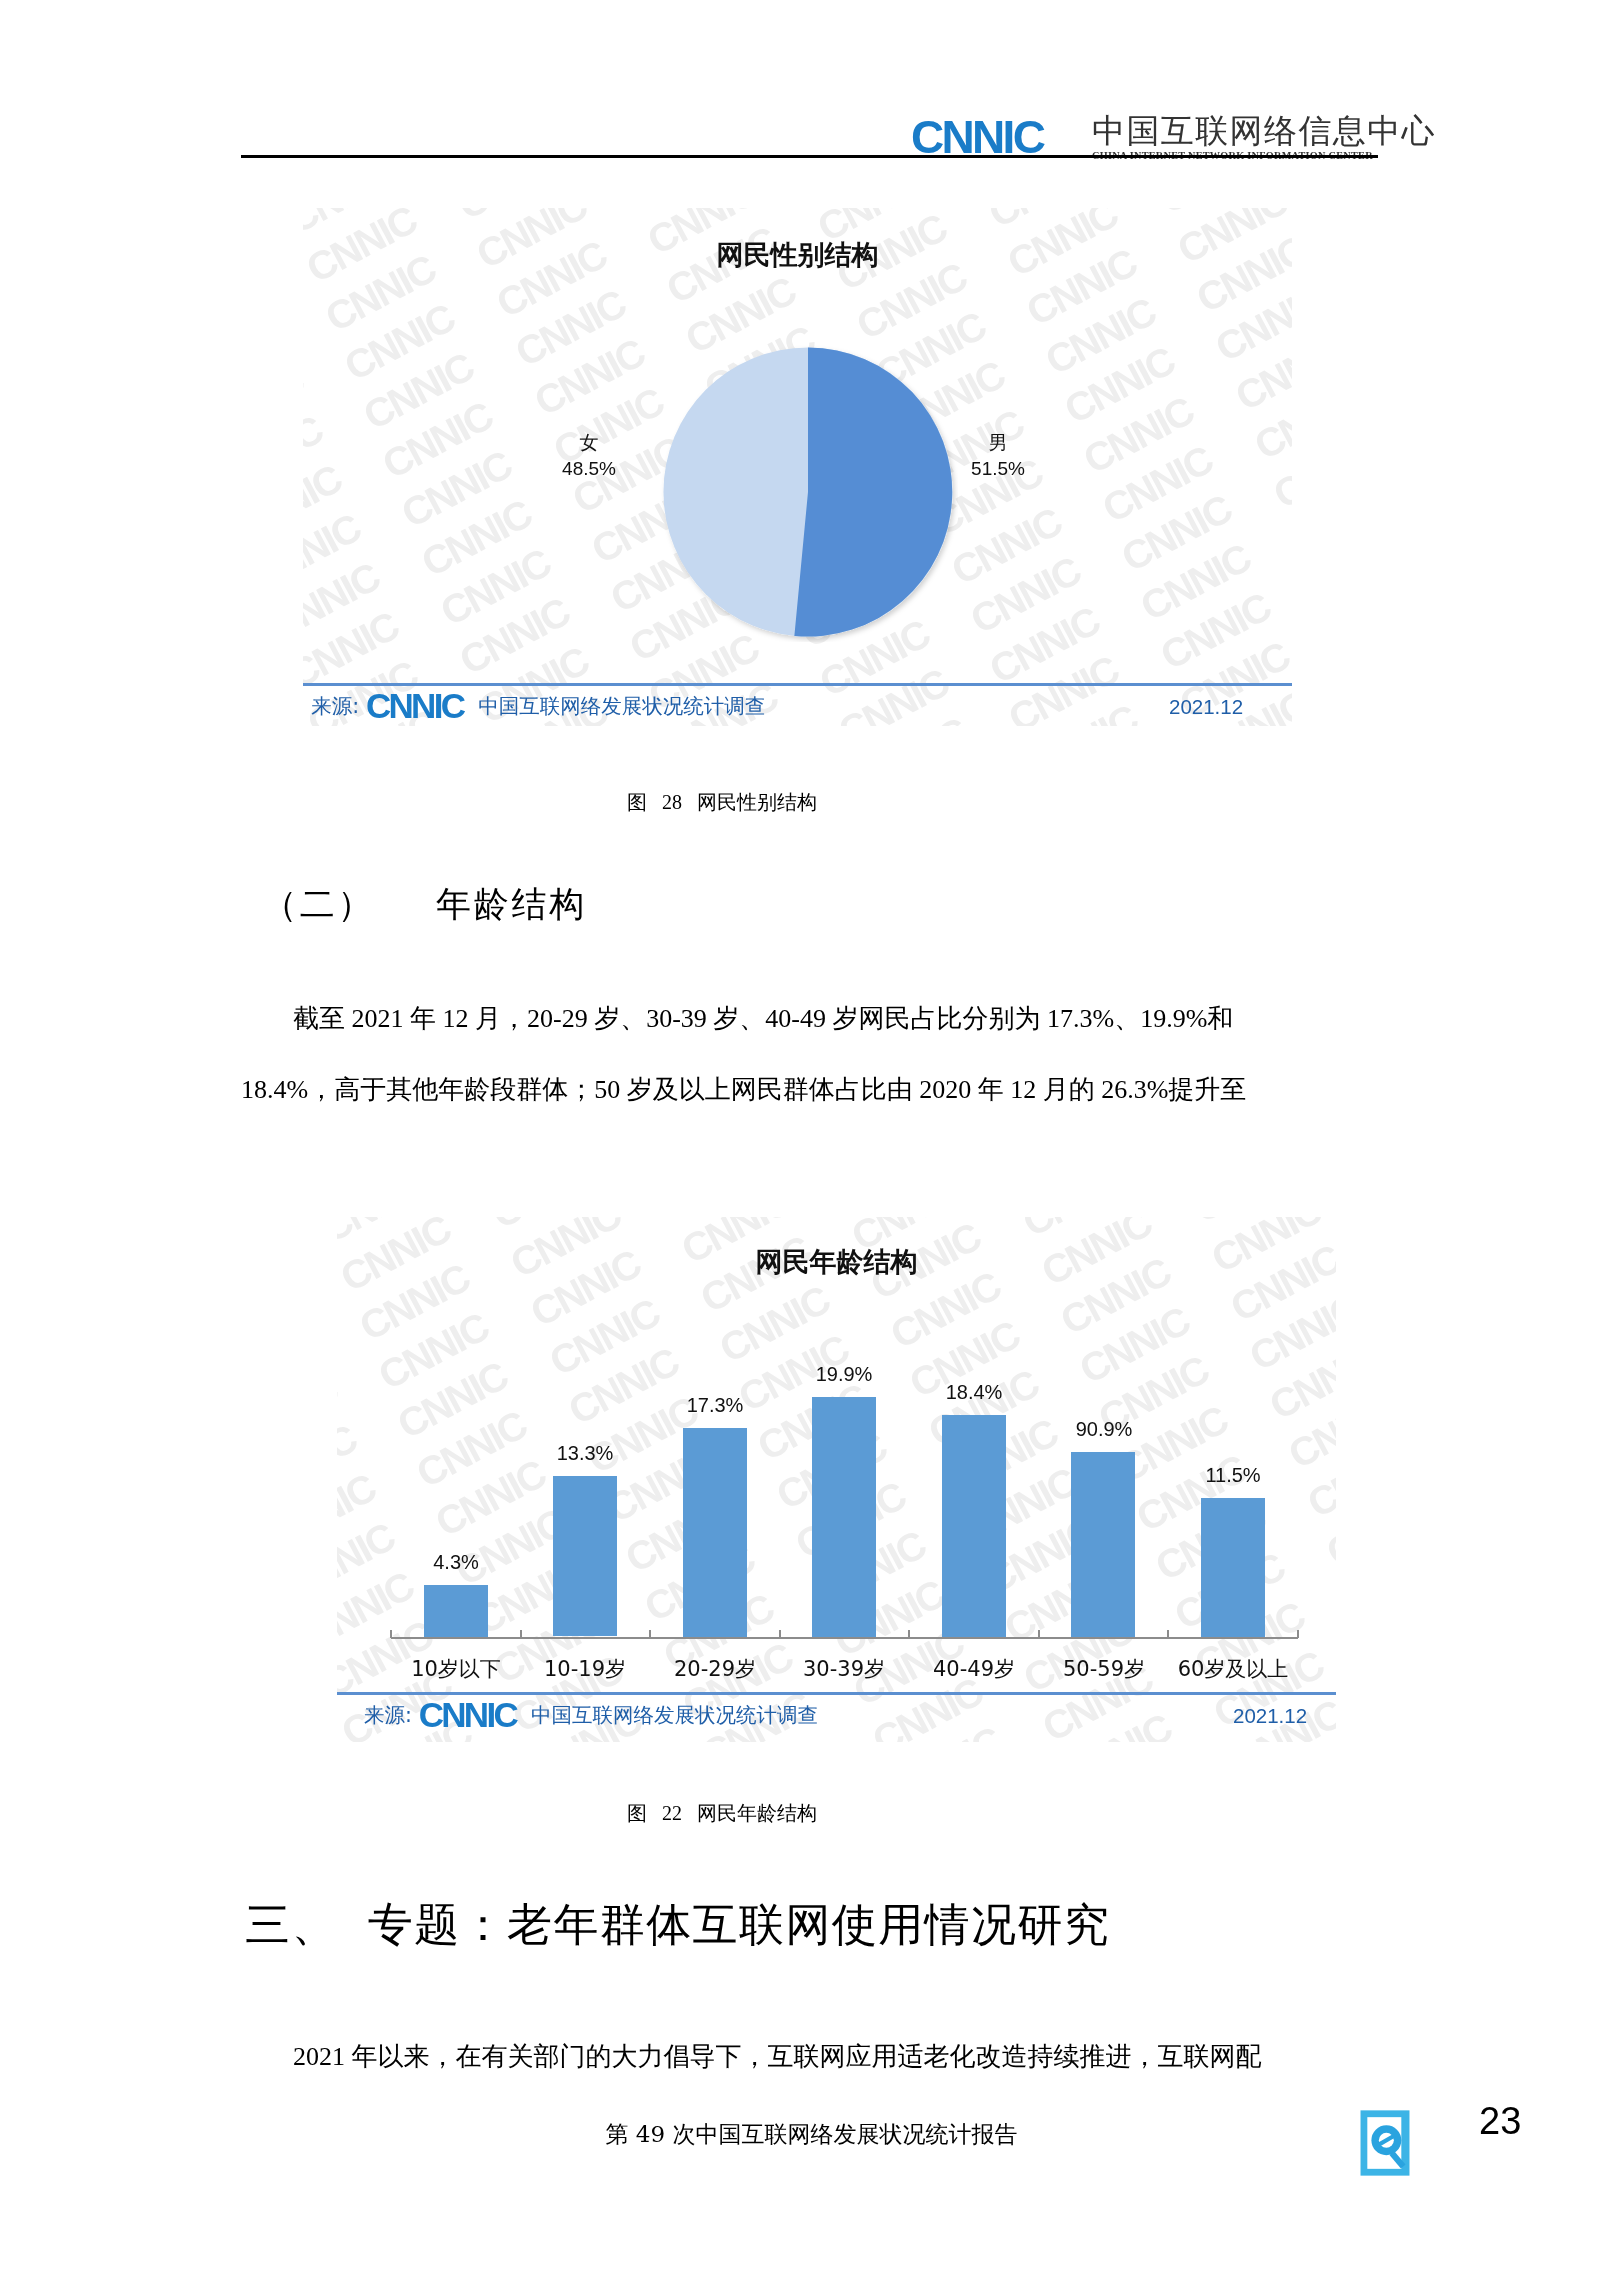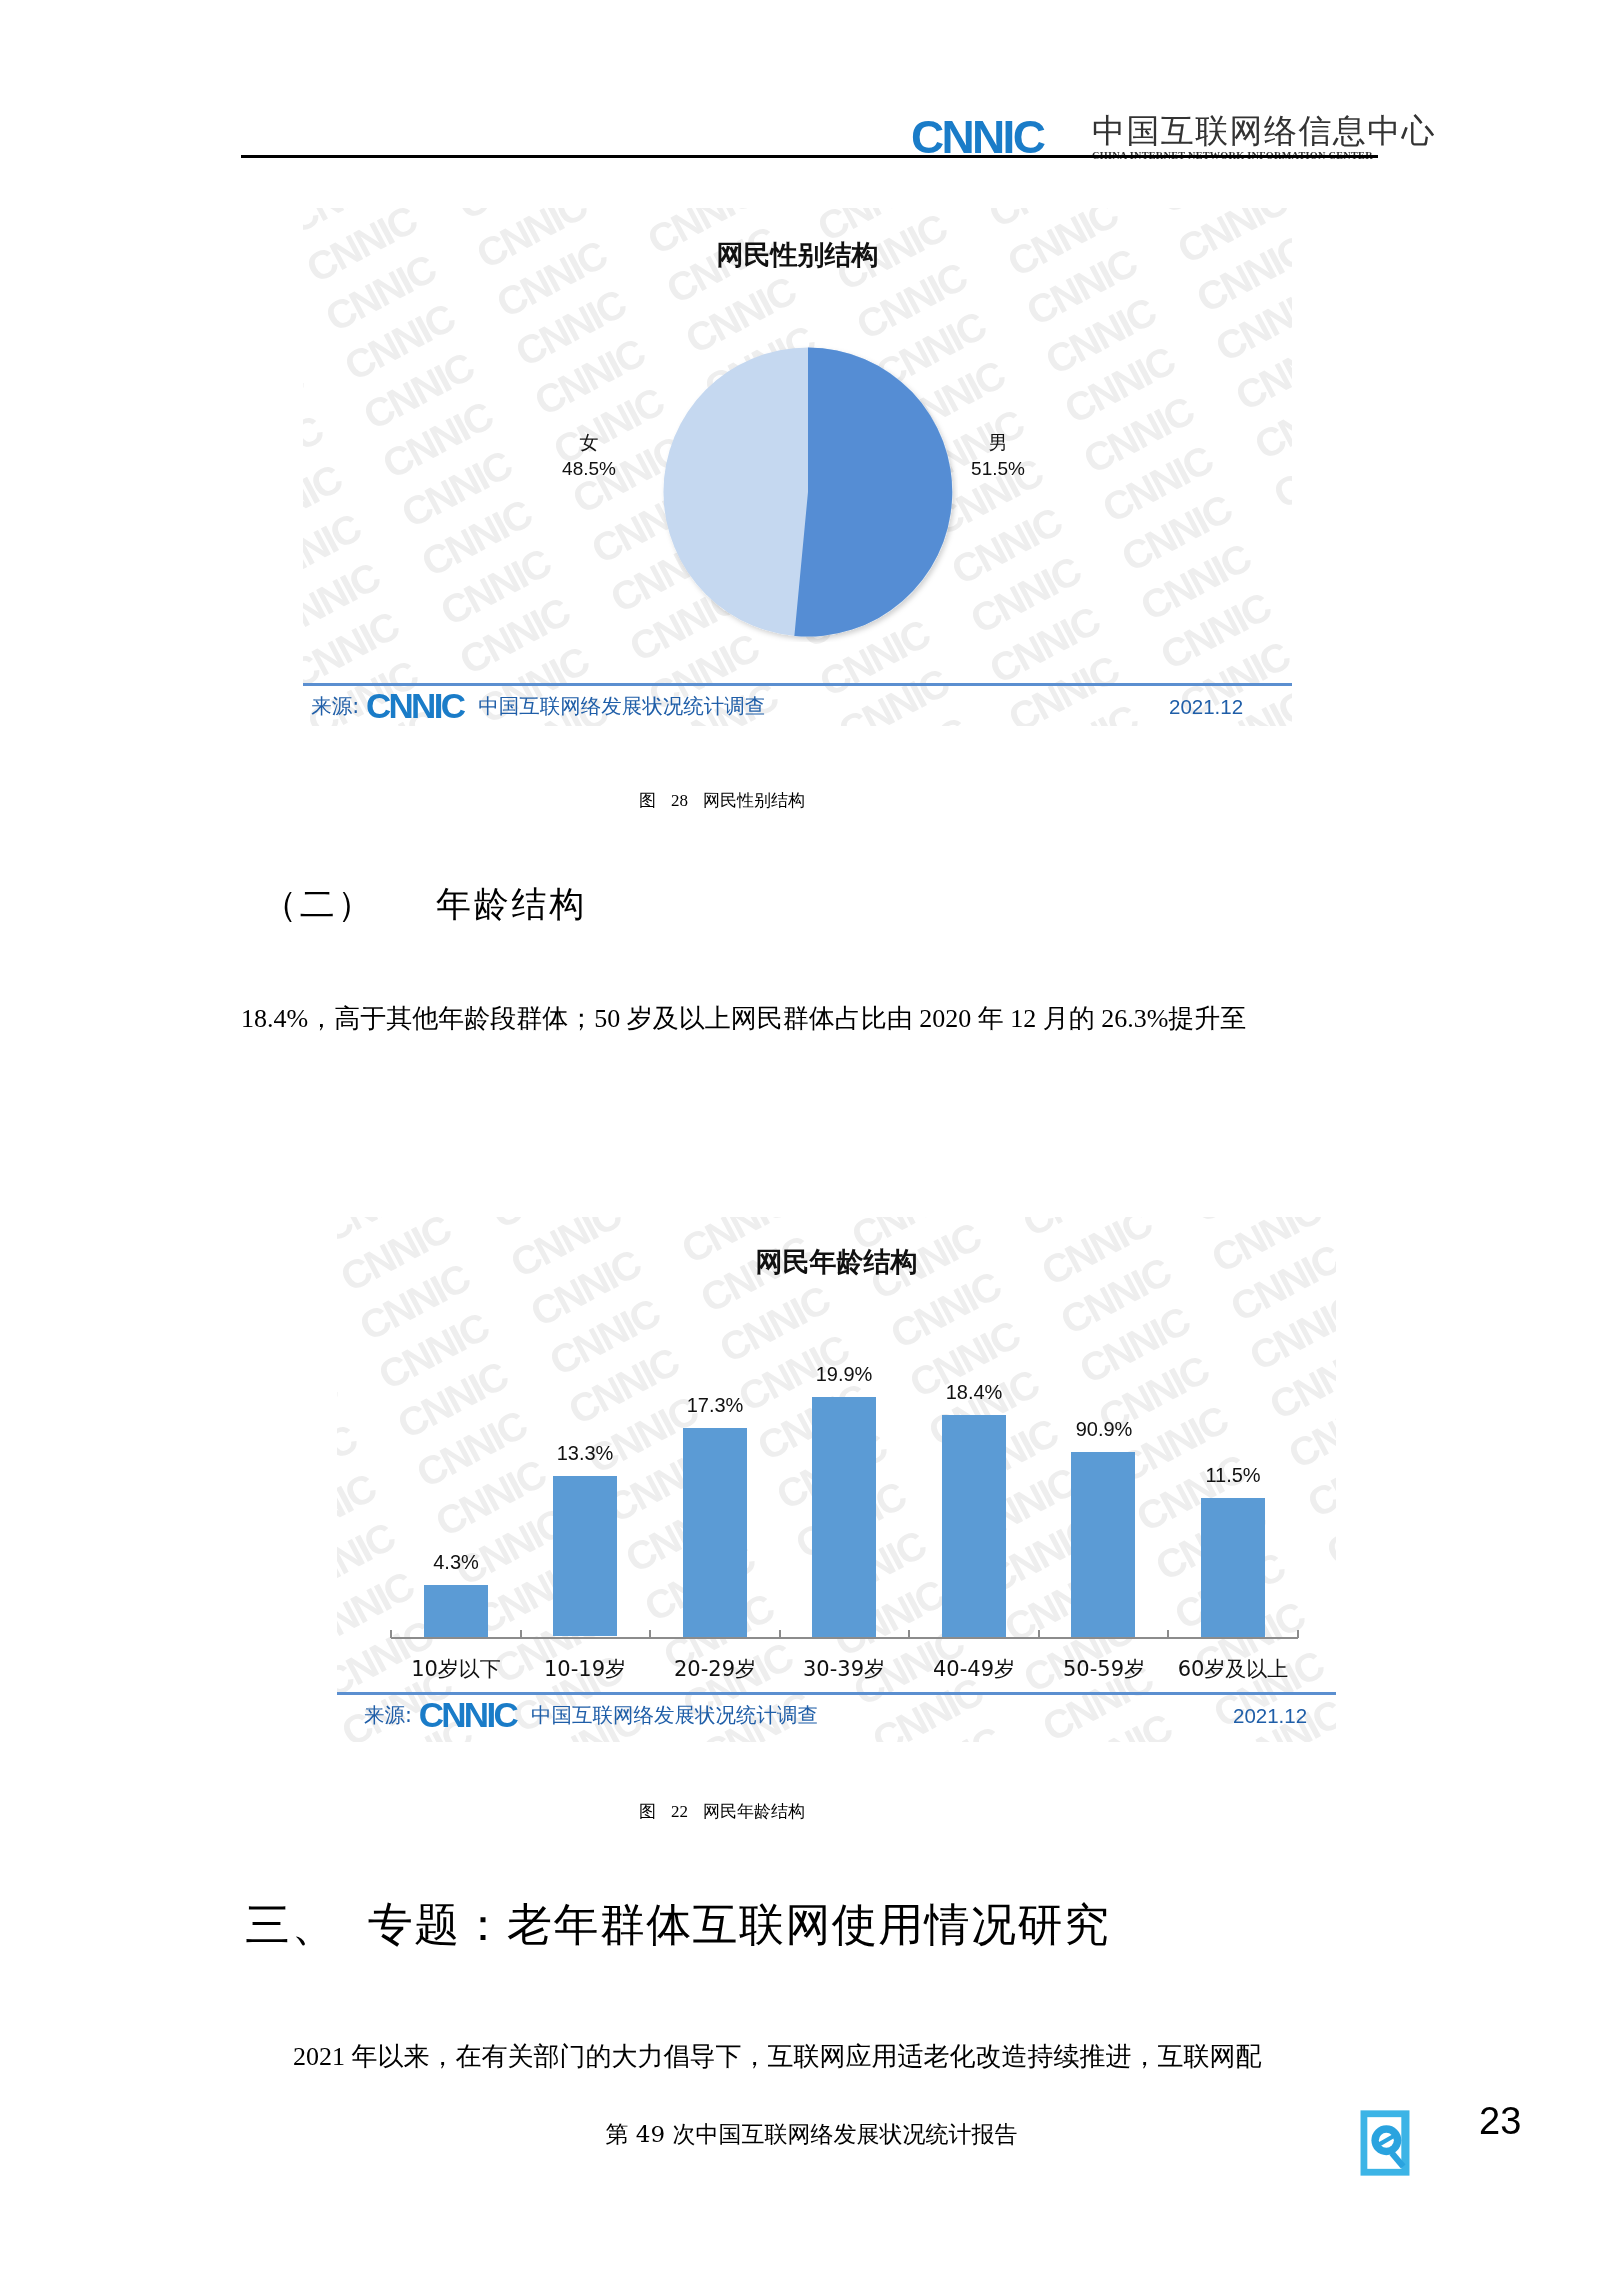--- a/index.html
+++ b/index.html
@@ -34,21 +34,21 @@
                font-size:19px; color:#111; line-height:26px; }
 
   .bar { position:absolute; background:#5b9bd5; }
   .bar-val { position:absolute; width:130px; text-align:center; font-family:"Liberation Sans",sans-serif;
              font-size:20px; color:#111; }
   .bar-cat { position:absolute; width:130px; text-align:center; font-family:"DejaVu Sans",sans-serif;
              font-size:21px; color:#111; }
   .axis { position:absolute; height:2px; background:#8c8c8c; }
   .tick { position:absolute; width:2px; height:8.2px; background:#8c8c8c; }
 
-  .caption { position:absolute; left:0; width:1444px; text-align:center; font-size:17px;
+  .caption { position:absolute; left:0; width:1444px; text-align:center; font-size:20px;
              font-family:"DejaVu Sans",sans-serif; }
   .caption .num { font-family:"Liberation Serif",serif; margin:0 15px; }
 
   .sub-head { left:262px; top:881px; font-family:"DejaVu Serif",serif; font-size:35px; letter-spacing:2.7px; }
   .sub-head .gap { display:inline-block; width:61px; }
 
   .para { left:241px; width:1137px; font-family:"Liberation Serif","DejaVu Serif",serif;
           font-size:26px; line-height:71px; text-align:justify; }
   .para p { margin:0; }
   .indent { text-indent:52px; }
@@ -189,20 +189,21 @@
 
 <div class="caption" style="top:789px;">
   <span>图</span><span class="num">28</span><span>网民性别结构</span>
 </div>
 
 <div class="abs sub-head">
   <span>（二）</span><span class="gap"></span><span>年龄结构</span>
 </div>
 
 <div class="abs para" style="top:983px;">
+  <p class="indent">截至 2021 年 12 月，20-29 岁、30-39 岁、40-49 岁网民占比分别为 17.3%、19.9%和</p>
   <p>18.4%，高于其他年龄段群体；50 岁及以上网民群体占比由 2020 年 12 月的 26.3%提升至</p>
 </div>
 
 <div class="panel" style="left:337px; top:1217px; width:999px; height:525px;">
   <div class="wm" id="wm2">
       <span style="left: -19px; top: -35px;">CNNIC</span>
       <span style="left: 151px; top: -49px;">CNNIC</span>
       <span style="left: 322px; top: -63px;">CNNIC</span>
       <span style="left: 0px; top: 13.6px;">CNNIC</span>
       <span style="left: 170px; top: 0px;">CNNIC</span>

